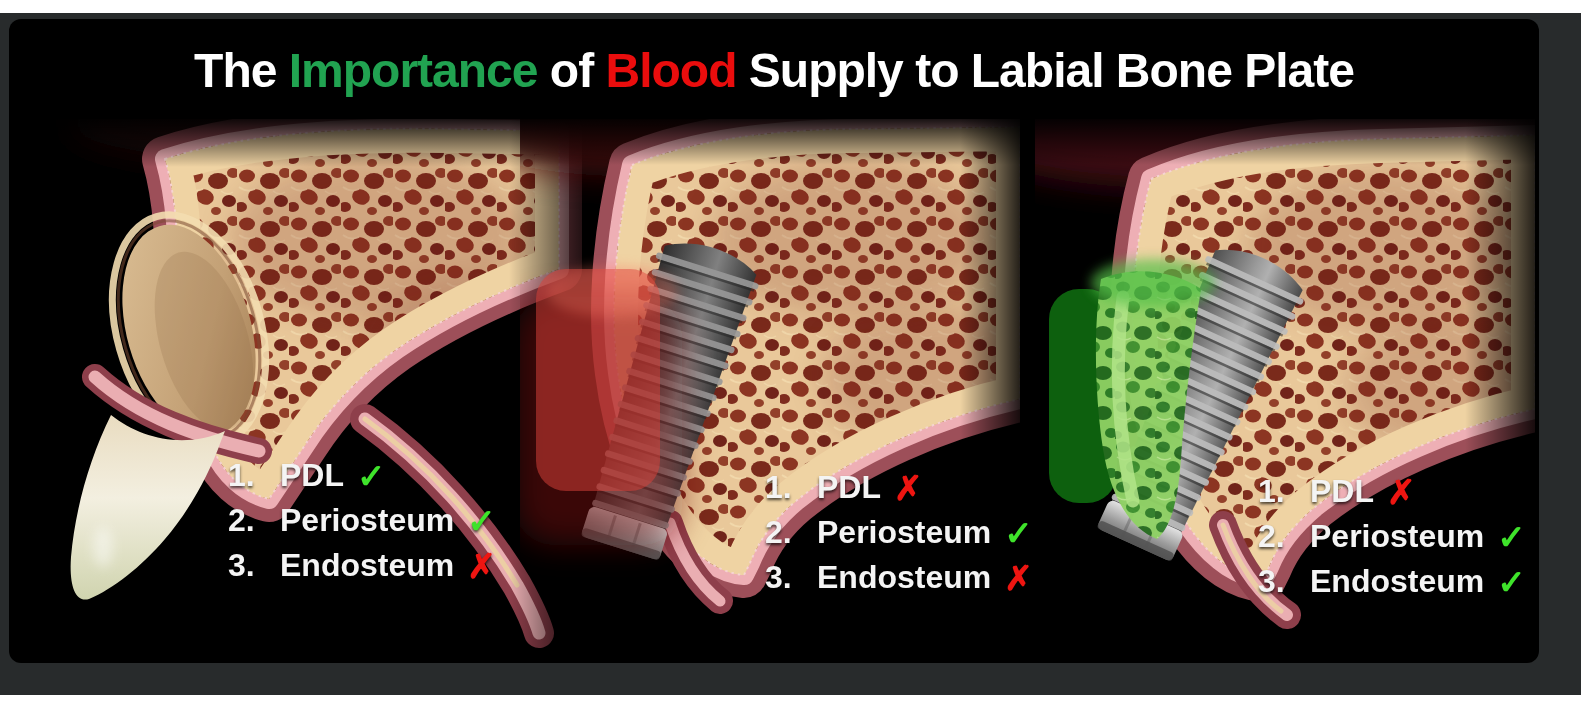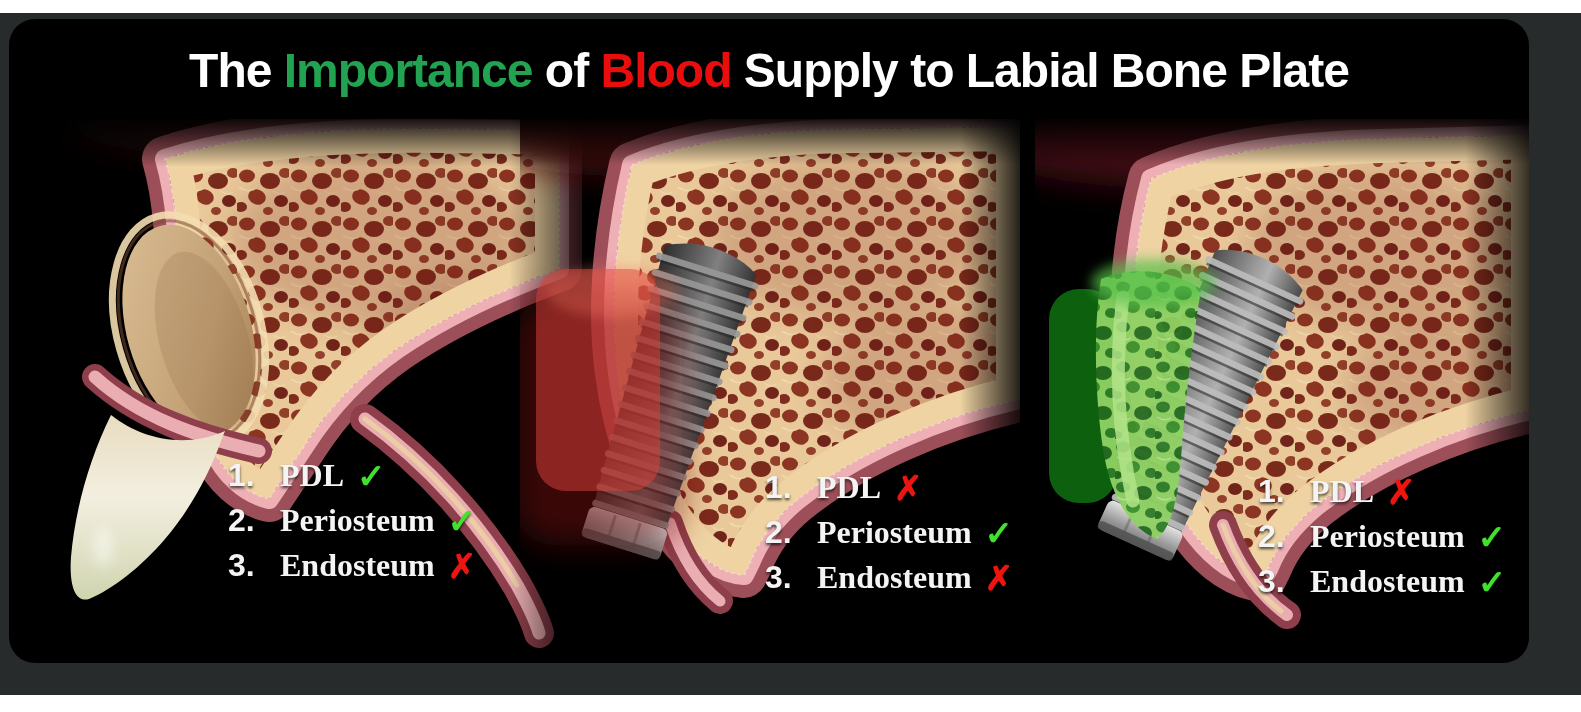--- a/index.html
+++ b/index.html
@@ -3,36 +3,36 @@
 <meta charset="utf-8">
 <style>
   html,body{margin:0;padding:0;}
   body{
     width:1581px;height:712px;overflow:hidden;background:#ffffff;
     font-family:"Liberation Sans", sans-serif;position:relative;
   }
   .frame{position:absolute;left:0;top:13px;width:1581px;height:682px;background:#282b2c;}
   .slide{
     position:absolute;left:9px;top:6px;width:1520px;height:644px;
-    background:#000;border-radius:26px;overflow:hidden;
+    background:#000;border-radius:12px;overflow:hidden;padding-left:10px;
   }
   .title{
     position:absolute;top:24px;left:0;width:100%;text-align:center;
     font-size:48px;font-weight:600;letter-spacing:-1px;color:#fff;
     text-shadow:0 2px 4px rgba(0,0,0,.8);white-space:nowrap;
   }
   .panel-svg{position:absolute;}
   .checklist{
     position:absolute;list-style:none;margin:0;padding:0;
     font-size:32px;font-weight:600;color:#f4f4f4;
     text-shadow:0 2px 3px rgba(0,0,0,.7);
   }
   .checklist li{height:45px;display:flex;align-items:center;white-space:nowrap;}
   .checklist .num{display:inline-block;min-width:52px;}
-  .checklist .label{display:inline-block;font-family:Liberation Serif, serif;}
+  .checklist .label{display:inline-block;}
   .checklist .mark{margin-left:13px;font-size:34px;font-weight:700;}
   .checklist .mark.check{color:var(--check-color,#3fe32b);}
   .checklist .mark.cross{color:var(--cross-color,#ee1511);}
   .defs-holder{position:absolute;width:0;height:0;overflow:hidden;}
 </style>
 </head>
 <body>
 
 <svg class="defs-holder" aria-hidden="true">
   <defs>

